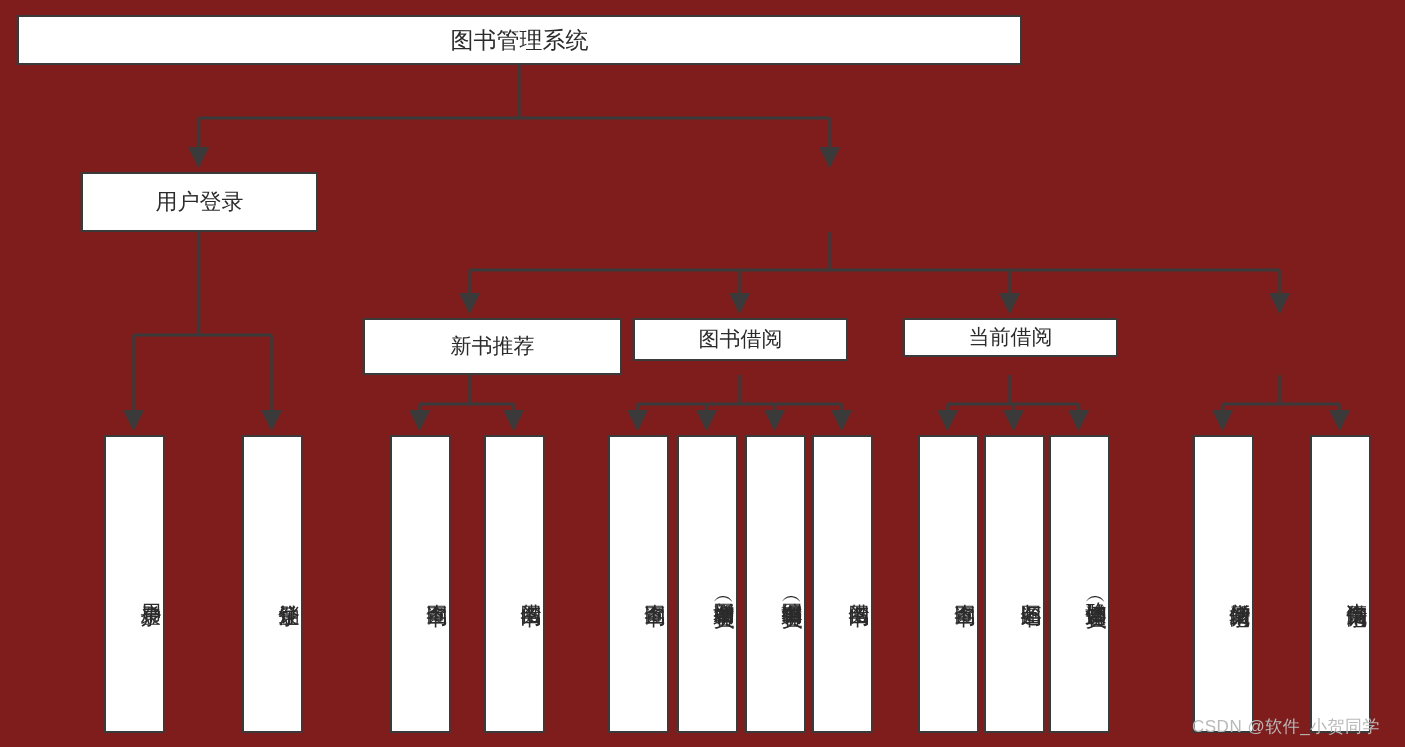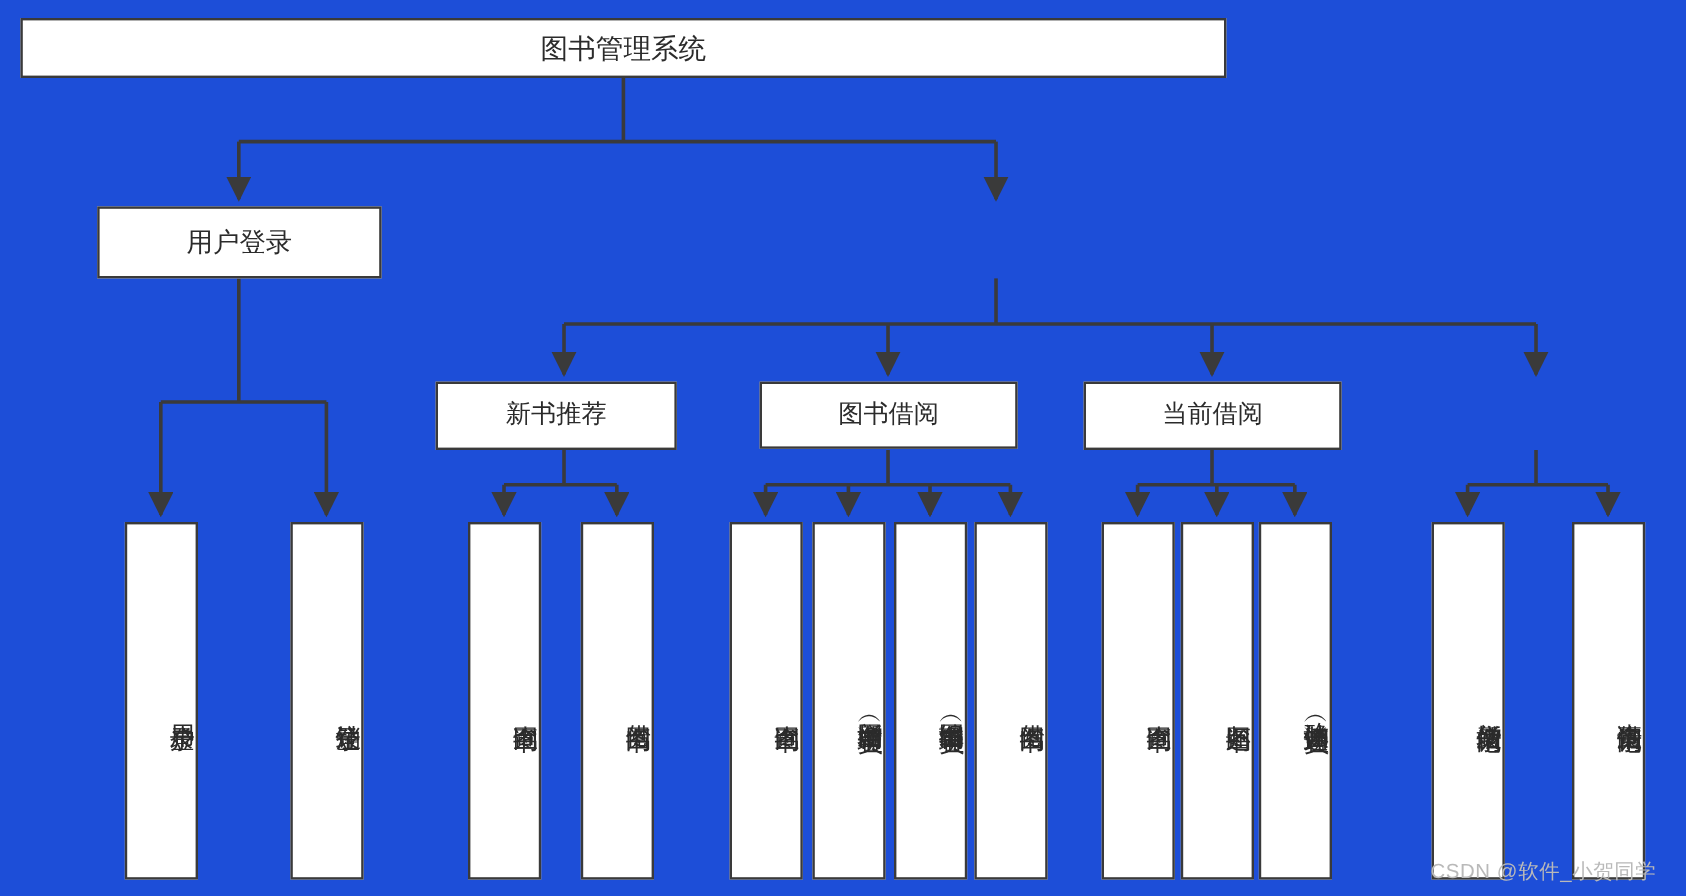--- a/index.html
+++ b/index.html
@@ -7,21 +7,21 @@
     padding: 0;
     background: #ffffff;
   }
   body {
     font-family: "Liberation Sans", "DejaVu Sans", sans-serif;
   }
   #canvas {
     position: relative;
     width: 1405px;
     height: 747px;
-    background: #1d4ed8;
+    background: #7f1d1d;
     overflow: hidden;
   }
   #edges {
     position: absolute;
     left: 0;
     top: 0;
     width: 1405px;
     height: 747px;
     pointer-events: none;
   }
@@ -122,27 +122,27 @@
   </svg>
 
   <div class="node root" style="left:17px; top:15px; width:1005px; height:50px;">
     <span>图书管理系统</span>
   </div>
 
   <div class="node level1" style="left:81px; top:172px; width:237px; height:60px;">
     <span>用户登录</span>
   </div>
 
-  <div class="node level2" style="left:363px; top:318px; width:201px; height:57px;">
+  <div class="node level2" style="left:363px; top:318px; width:259px; height:57px;">
     <span>新书推荐</span>
   </div>
-  <div class="node level2" style="left:633px; top:318px; width:215px; height:56px;">
+  <div class="node level2" style="left:633px; top:318px; width:215px; height:43px;">
     <span>图书借阅</span>
   </div>
-  <div class="node level2" style="left:903px; top:318px; width:215px; height:57px;">
+  <div class="node level2" style="left:903px; top:318px; width:215px; height:39px;">
     <span>当前借阅</span>
   </div>
 
   <div class="node leaf" style="left:104px; top:435px; width:61px; height:298px;">
     <span>用户登录</span>
   </div>
   <div class="node leaf" style="left:242px; top:435px; width:61px; height:298px;">
     <span>注销登录</span>
   </div>
 

